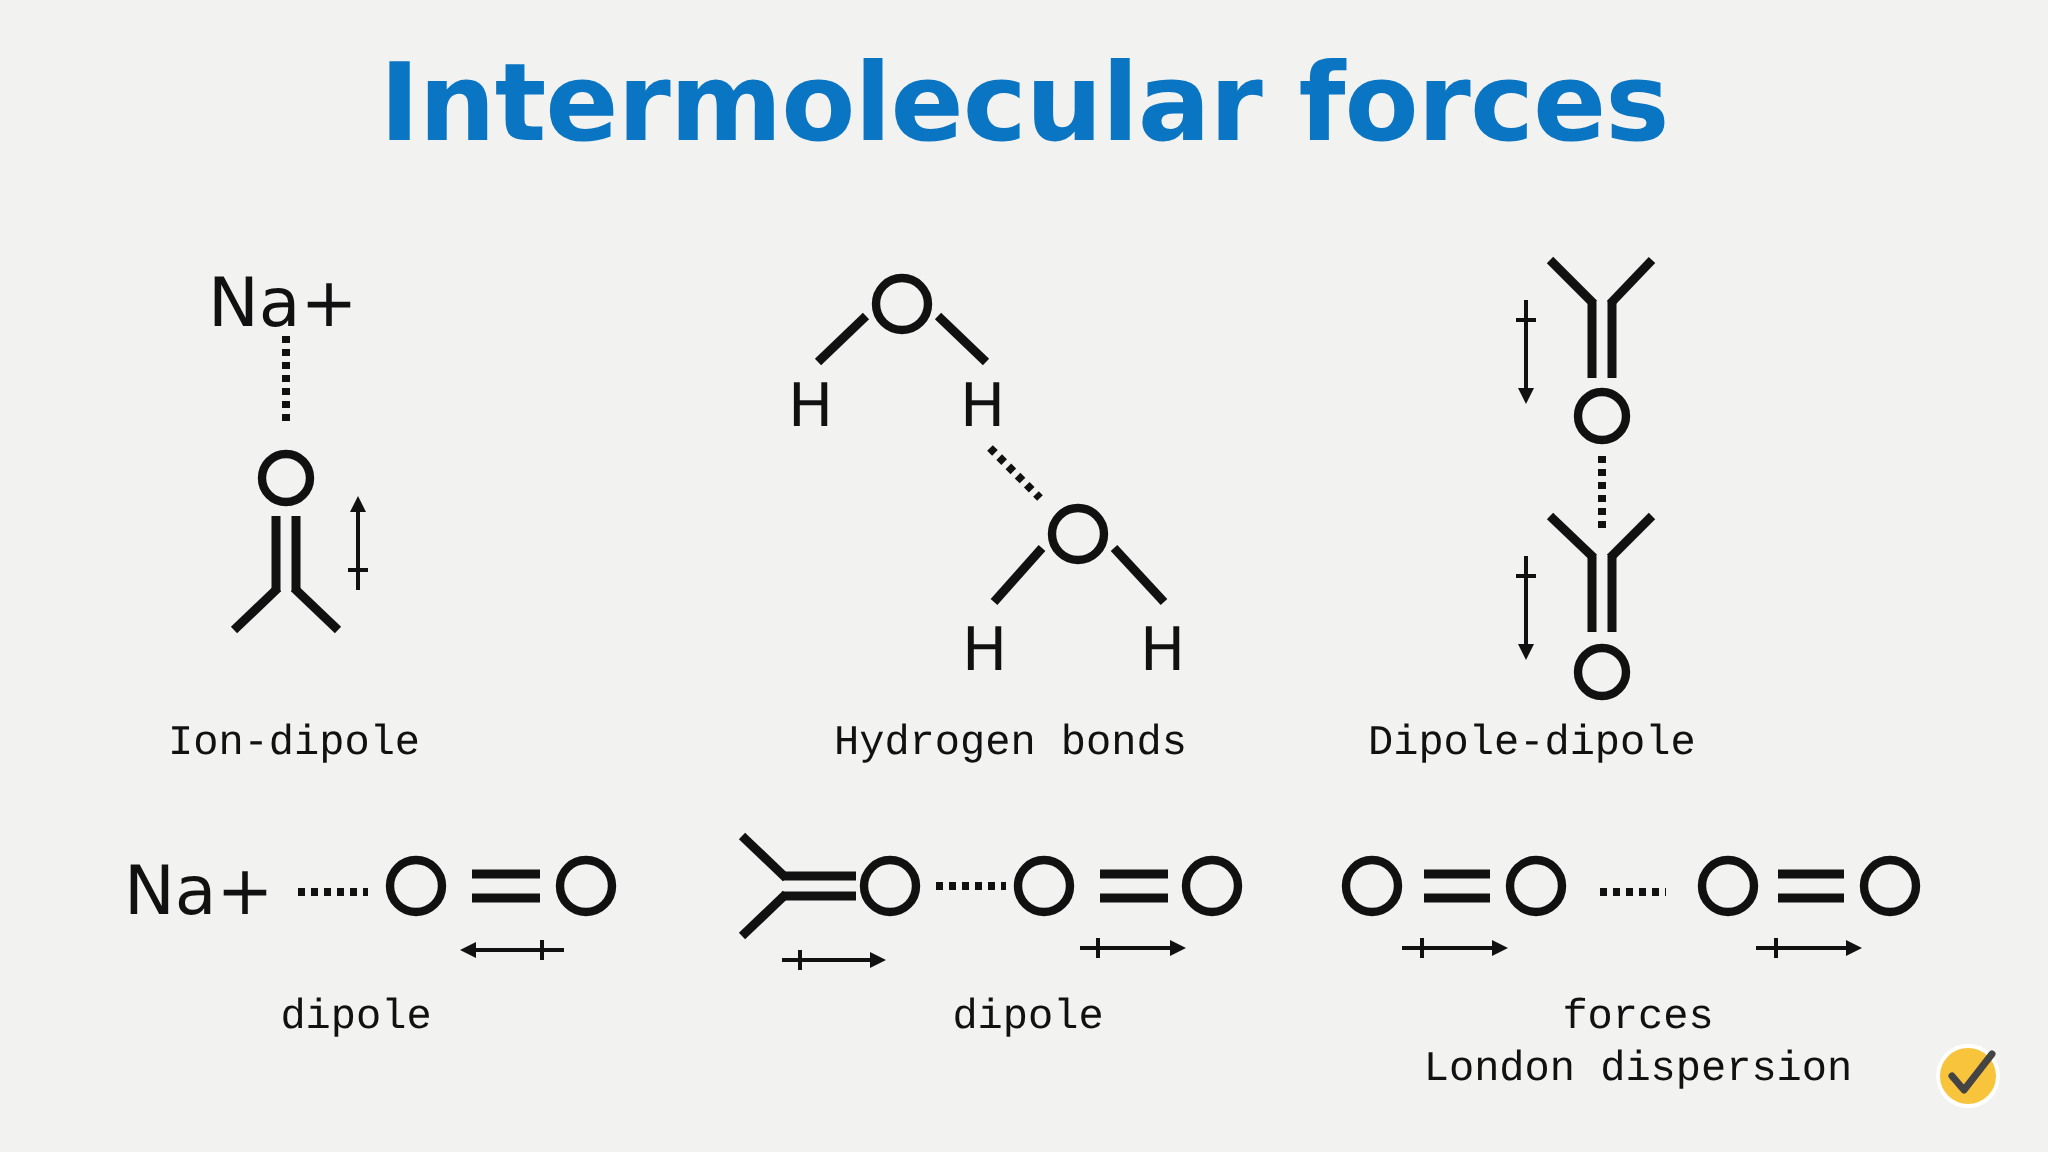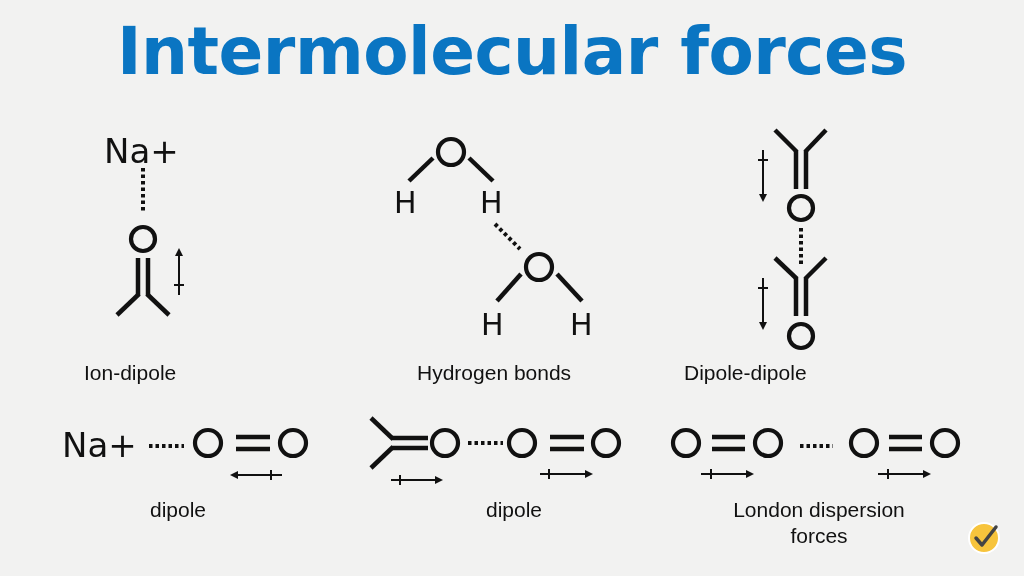--- a/index.html
+++ b/index.html
@@ -6,33 +6,33 @@
     body {
       width: 1024px; height: 576px; overflow: hidden;
       background: #f2f2f1;
       position: relative;
       font-family: "Liberation Sans", "DejaVu Sans", sans-serif;
     }
     .title {
       position: absolute; left: 0; top: 12px; width: 1024px;
       text-align: center; color: #0a75c2;
       font-family: "DejaVu Sans", sans-serif;
-      font-weight: bold; font-size: 66px; letter-spacing: -0.5px;
+      font-weight: bold; font-size: 54px; letter-spacing: -0.5px;
       line-height: 80px;
     }
     svg.stage { position: absolute; left: 0; top: 0; }
     .atom { font-family: "DejaVu Sans", sans-serif; font-size: 34px; fill: #111; }
     .atom-lg { font-family: "DejaVu Sans", sans-serif; font-size: 30px; fill: #111; }
     .bond { stroke: #111; stroke-width: 4.5; stroke-linecap: butt; fill: none; }
     .ring { stroke: #111; stroke-width: 4.2; fill: none; }
     .dots { stroke: #111; stroke-width: 4; stroke-dasharray: 3.5 3; fill: none; }
     .arrow { stroke: #111; stroke-width: 2; fill: none; }
     .label {
       position: absolute; color: #111;
-      font-family: Liberation Sans, sans-serif; font-size: 21px;
+      font-family: Liberation Mono, monospace; font-size: 21px;
       text-align: center; line-height: 26px; white-space: nowrap;
     }
     .badge {
       position: absolute; left: 968px; top: 522px; width: 32px; height: 32px;
       border-radius: 50%; background: #f7c43c; border: 2px solid #fff;
       box-sizing: border-box;
     }
   </style>
 </head>
 <body>
@@ -155,21 +155,21 @@
 <div class="label" style="left:417px; top:360px;">Hydrogen bonds</div>
 <div class="label" style="left:684px; top:360px;">Dipole-dipole</div>
 
 <div class="label" style="left:86px; top:497px; width:184px;">
   <div>dipole</div>
 </div>
 <div class="label" style="left:408px; top:497px; width:212px;">
   <div>dipole</div>
 </div>
 <div class="label" style="left:700px; top:497px; width:238px;">
+  <div>forces</div>
   <div>London dispersion</div>
-  <div>forces</div>
 </div>
 
 <div class="badge">
   <svg width="32" height="32" viewBox="0 0 32 32" style="position:absolute;left:-2px;top:-2px;">
     <path d="M8 16 L14 23 L28 5" stroke="#444" stroke-width="3.5" fill="none" stroke-linecap="round" stroke-linejoin="round"></path>
   </svg>
 </div>
 
 </body></html>

